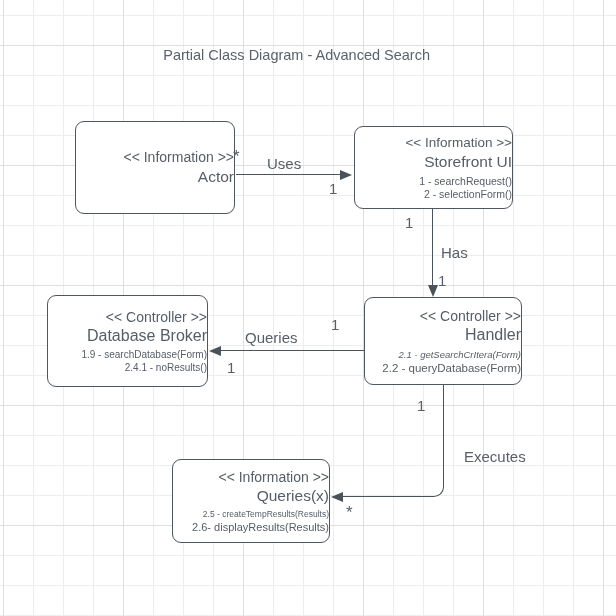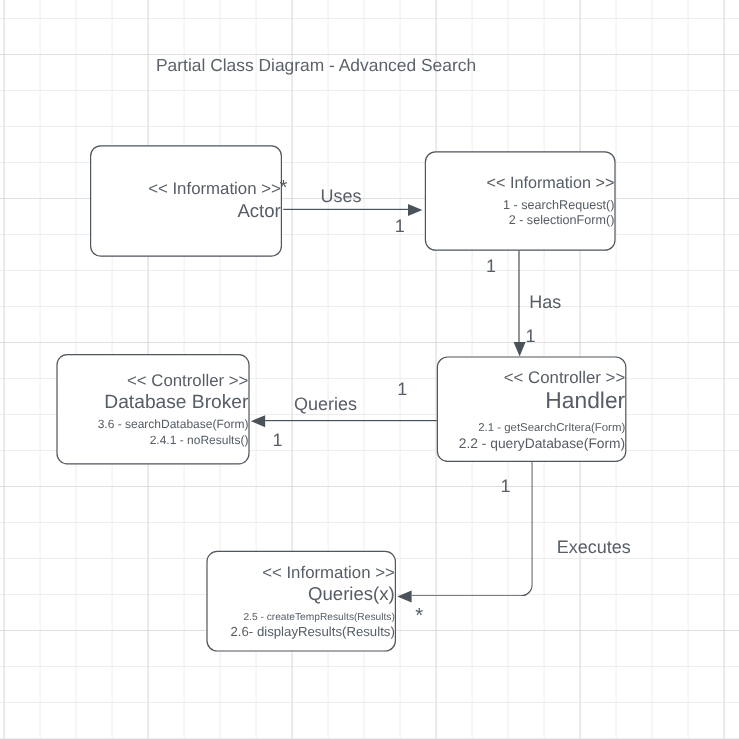--- a/index.html
+++ b/index.html
@@ -20,21 +20,21 @@
     background-size: 120px 120px, 120px 120px, 30px 30px, 30px 30px;
     background-position: 3px 45px, 3px 45px, 3px 15px, 3px 15px;
     color: #575e67;
   }
 
   .title-block {
     position: absolute;
     left: 130px;
     top: 45px;
     width: 300px;
-    text-align: left;
+    text-align: right;
     font-size: 14.5px;
     line-height: 20px;
     color: #5b626c;
   }
 
   .uml-box {
     position: absolute;
     background: #ffffff;
     border: 1.5px solid #4e565e;
     border-radius: 9px;
@@ -43,21 +43,21 @@
     align-items: flex-end;
     justify-content: center;
     text-align: center;
     color: #565d66;
     line-height: 1.3;
   }
   .stereotype { font-size: 14px; }
   .box-name   { font-size: 15.5px; }
   .method     { font-size: 10.5px; line-height: 13px; white-space: nowrap; }
   .m-xs { font-size: 8.5px;  line-height: 11px; }
-  .m-sm { font-size: 9.5px;  line-height: 12px; }
+  .m-sm { font-size: 9.5px;  line-height: 12px; font-style: italic; }
   .m-md { font-size: 10px;   line-height: 12.5px; }
   .m-lg { font-size: 11.5px; line-height: 14px; }
   .gap  { height: 3px; }
 
   .edge-h { position: absolute; height: 0; border-top: 1.5px solid #4a525a; }
   .edge-v { position: absolute; width: 0;  border-left: 1.5px solid #4a525a; }
   .edge-elbow {
     position: absolute;
     border-right: 1.5px solid #4a525a;
     border-bottom: 1.5px solid #4a525a;
@@ -81,36 +81,37 @@
     <div>Partial Class Diagram - Advanced Search</div>
   </div>
 
   <div class="uml-box" style="left:75px; top:121px; width:160px; height:93px;">
     <div class="stereotype">&lt;&lt; Information &gt;&gt;</div>
     <div class="box-name">Actor</div>
   </div>
 
   <div class="uml-box" style="left:354px; top:126px; width:159px; height:83px;">
     <div class="stereotype" style="font-size:13.5px;">&lt;&lt; Information &gt;&gt;</div>
+    <div class="box-name">Storefront UI</div>
     <div class="gap"></div>
     <div class="method">1 - searchRequest()</div>
     <div class="method">2 - selectionForm()</div>
   </div>
 
   <div class="uml-box" style="left:47px; top:295px; width:161px; height:92px;">
     <div class="stereotype">&lt;&lt; Controller &gt;&gt;</div>
     <div class="box-name" style="font-size:16px;">Database Broker</div>
     <div class="gap"></div>
-    <div class="method m-md">3.6 - searchDatabase(Form)</div>
+    <div class="method m-md">1.9 - searchDatabase(Form)</div>
     <div class="method m-md">2.4.1 -  noResults()</div>
   </div>
 
   <div class="uml-box" style="left:364px; top:297px; width:158px; height:88px;">
     <div class="stereotype">&lt;&lt; Controller &gt;&gt;</div>
-    <div class="box-name" style="font-size:19px;margin-left:31px;">Handler</div>
+    <div class="box-name" style="font-size:16px;margin-left:31px;">Handler</div>
     <div class="gap"></div>
     <div class="method m-sm">2.1 - getSearchCrItera(Form)</div>
     <div class="method m-lg">2.2 - queryDatabase(Form)</div>
   </div>
 
   <div class="uml-box" style="left:172px; top:459px; width:158px; height:84px;">
     <div class="stereotype">&lt;&lt; Information &gt;&gt;</div>
     <div class="box-name">Queries(x)</div>
     <div class="gap"></div>
     <div class="method m-xs">2.5 - createTempResults(Results)</div>

